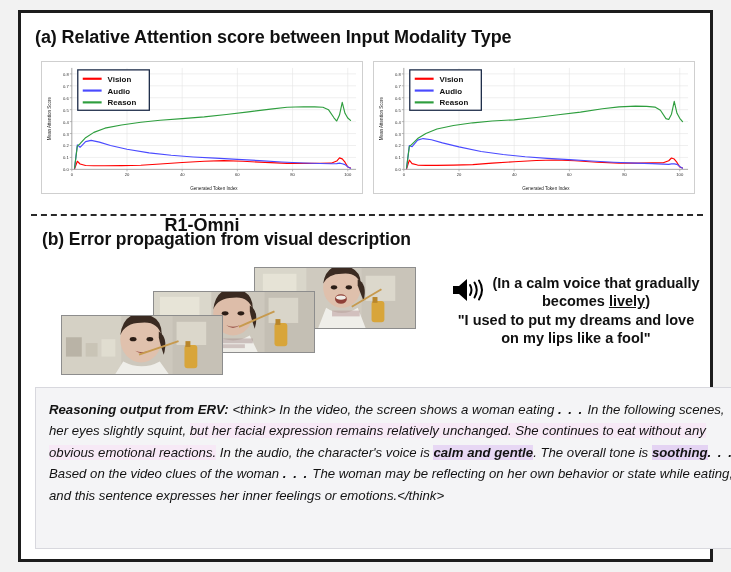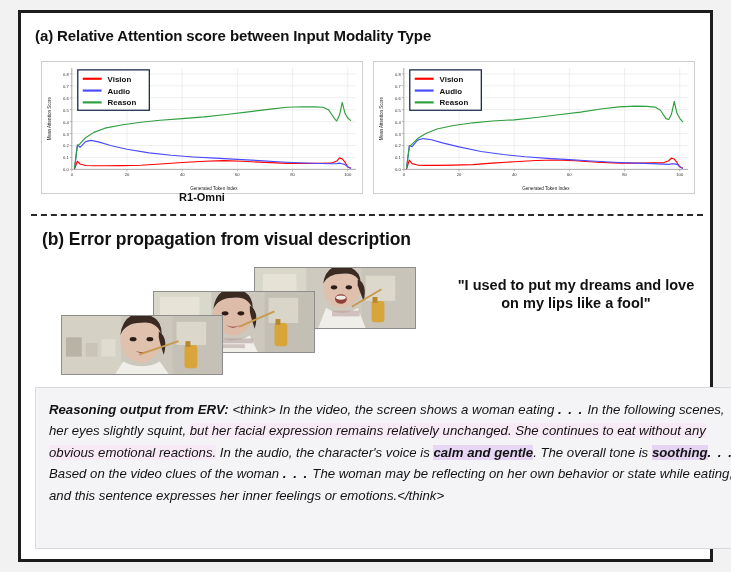--- a/index.html
+++ b/index.html
@@ -18,21 +18,21 @@
   }
 
   
   .section-title{
     font-weight:bold;
     color:#111;
     letter-spacing:-0.1px;
   }
   #title-a{
     position:absolute;left:14px;top:14px;
-    font-size:15px;
+    font-size:18px;
   }
   #title-b{
     position:absolute;left:14px;top:216px;
     font-size:17.5px;
     margin-left:7px;
   }
   #divider{
     position:absolute;left:10px;top:201px;width:672px;height:0;
     border-top:2px dashed #2a2a2a;
   }
@@ -44,23 +44,23 @@
     background:#14b8a6;
     border:1px solid #cfcfcf;
     box-sizing:border-box;
   }
   #chart-left{left:20px;}
   #chart-right{left:352px;}
 
   .chart-svg{display:block;width:100%;height:100%;}
 
   .chart-caption{
-    position:absolute;top:178px;
+    position:absolute;top:202px;
     width:322px;text-align:center;
-    font-size:11px;font-weight:bold;color:#111;
+    font-size:18px;font-weight:bold;color:#111;
   }
   #caption-left{left:20px;}
   #caption-right{left:352px;}
 
   
   #frames{position:absolute;left:40px;top:252px;width:360px;height:110px;}
   .frame{
     position:absolute;
     border:1px solid #8d8d8d;
     box-sizing:border-box;
@@ -318,18 +318,29 @@
         <ellipse cx="89" cy="24" rx="3.4" ry="2.2" fill="#2b1d16"></ellipse>
         <path d="M74 36 Q81 39 88 36 Q81 41 74 36 Z" fill="#9b4a40"></path>
         <path d="M62 47 Q81 57 99 47 L108 60 L54 60 Z" fill="#efeee9"></path>
         <line x1="78" y1="40" x2="118" y2="26" stroke="#c79a4e" stroke-width="2"></line>
       </svg>
     </div>
 
   </div>
 
   <div id="audio-block">
+    <div id="speaker-row">
+      <span id="speaker-icon">
+        <svg width="34" height="26" viewBox="0 0 34 26">
+          <path d="M2 9 H8 L16 2 V24 L8 17 H2 Z" fill="#000"></path>
+          <path d="M19 8 Q22 13 19 18" stroke="#000" stroke-width="2" fill="none" stroke-linecap="round"></path>
+          <path d="M23.5 5.5 Q28 13 23.5 20.5" stroke="#000" stroke-width="2" fill="none" stroke-linecap="round"></path>
+          <path d="M28 3.5 Q34 13 28 22.5" stroke="#000" stroke-width="2" fill="none" stroke-linecap="round"></path>
+        </svg>
+      </span>
+      <span id="paren-text"><span>(In a calm voice that gradually becomes </span><span class="underline-word">lively</span><span>)</span></span>
+    </div>
     <div id="quote-text">"I used to put my dreams and love on my lips like a fool"</div>
   </div>
 
   <div id="reasoning"><b>Reasoning output from ERV:</b><span> &lt;think&gt; In the video, the screen shows a woman eating </span><span class="dots">. . .</span><span> In the following scenes, her eyes slightly squint, </span><span class="hl-pink">but her facial expression remains relatively unchanged. She continues to eat without any obvious emotional reactions.</span><span> In the audio, the character's voice is </span><span class="hl-purple">calm and gentle</span><span>. The overall tone is </span><span class="hl-purple2">soothing</span><span class="dots">. . .</span><span> Based on the video clues of the woman </span><span class="dots">. . .</span><span> The woman may be reflecting on her own behavior or state while eating, and this sentence expresses her inner feelings or emotions.&lt;/think&gt;</span></div>
 
 </div>
 
 </body></html>

